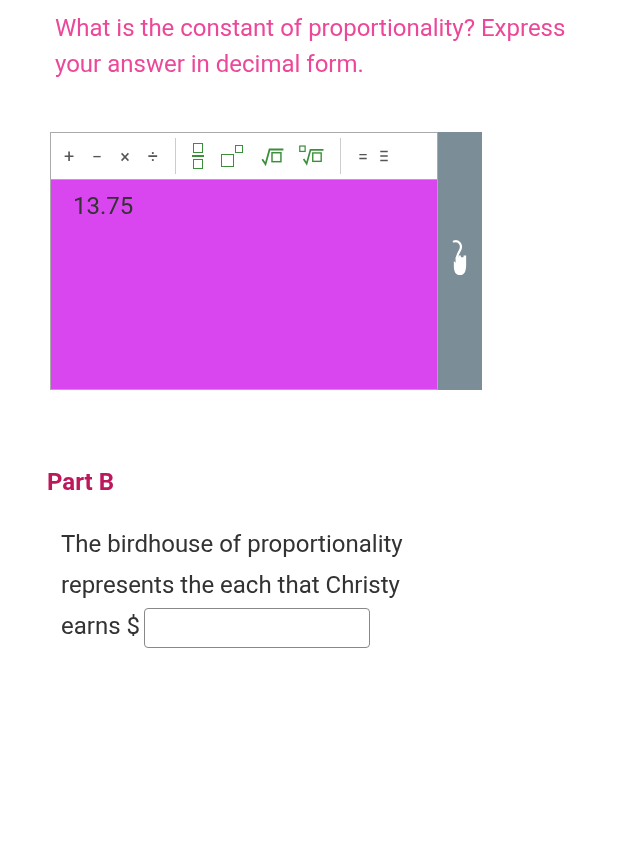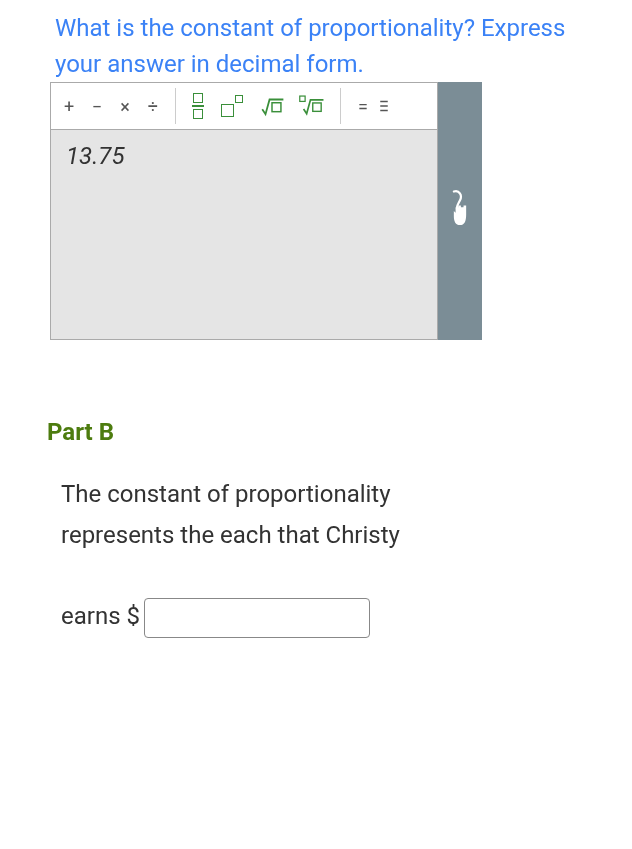--- a/index.html
+++ b/index.html
@@ -9,22 +9,23 @@
       width: 632px;
       height: 849px;
       overflow: hidden;
       position: relative;
     }
     .content {
       padding: 10px 40px 20px 55px;
     }
     .question-text {
       font-size: 24px;
-      color: #3b82f6;
+      color: #ec4899;
       line-height: 1.5;
+      margin-bottom: 50px;
       font-weight: 400;
     }
     .equation-editor {
       display: flex;
       align-items: stretch;
       width: 432px;
       margin-left: -5px;
     }
     .editor-body {
       flex: 1;
@@ -60,55 +61,53 @@
       cursor: pointer;
       user-select: none;
     }
     .tb-btn-wide { width: 40px; }
     .tb-btn-green { color: #3a8f3a; }
     .tb-btn svg { width: 26px; height: 26px; }
     .input-area {
       border: 1px solid #aaa;
       border-top: none;
       height: 210px;
-      padding: 12px 15px;
+      padding: 12px 22px;
       font-size: 24px;
       color: #333;
-      background: #e5e5e5;
-      font-style: italic;
+      background: #d946ef;
     }
     .sidebar {
       width: 44px;
       background: #7b8d96;
       display: flex;
       align-items: center;
       justify-content: center;
       border-top: 1px solid #7b8d96;
     }
     .point-icon svg { width: 30px; height: 44px; }
     .part-b-heading {
       font-size: 24px;
       font-weight: 700;
-      color: #4d7c0f;
+      color: #be185d;
       margin-top: 78px;
       margin-bottom: 28px;
       margin-left: -8px;
     }
     .part-b-body {
       font-size: 24px;
       color: #333;
       line-height: 1.7;
       margin-left: 6px;
     }
     .inline-row {
       display: flex;
       align-items: center;
       gap: 2px;
       flex-wrap: wrap;
-      margin-top: 40px;
     }
     .inline-input {
       border: 1px solid #888;
       border-radius: 4px;
       height: 40px;
       width: 226px;
       font-size: 20px;
       padding: 4px 8px;
       margin-left: 2px;
       margin-top: 2px;
@@ -203,20 +202,20 @@
           <path d="M8 4 C 14 2, 18 8, 15 14 C 13 18, 10 22, 12 26" stroke="#fff" stroke-width="2.5" fill="none" stroke-linecap="round"></path>
           <path d="M10 28 L10 22 L13 22 L13 20 L16 20 L16 22 L19 22 L19 20 L22 20 L22 30 C22 38 20 42 15 42 C10 42 8 38 8 32 L8 26 Z" fill="#fff"></path>
         </svg>
       </span>
     </div>
   </div>
 
   <div class="part-b-heading">Part B</div>
 
   <div class="part-b-body">
-    <div>The constant of proportionality</div>
+    <div>The birdhouse of proportionality</div>
     <div>represents the each that Christy</div>
     <div class="inline-row">
       <span>earns $</span>
       <input class="inline-input" type="text" value="" style="">
     </div>
   </div>
 </div>
 
 </body></html>

